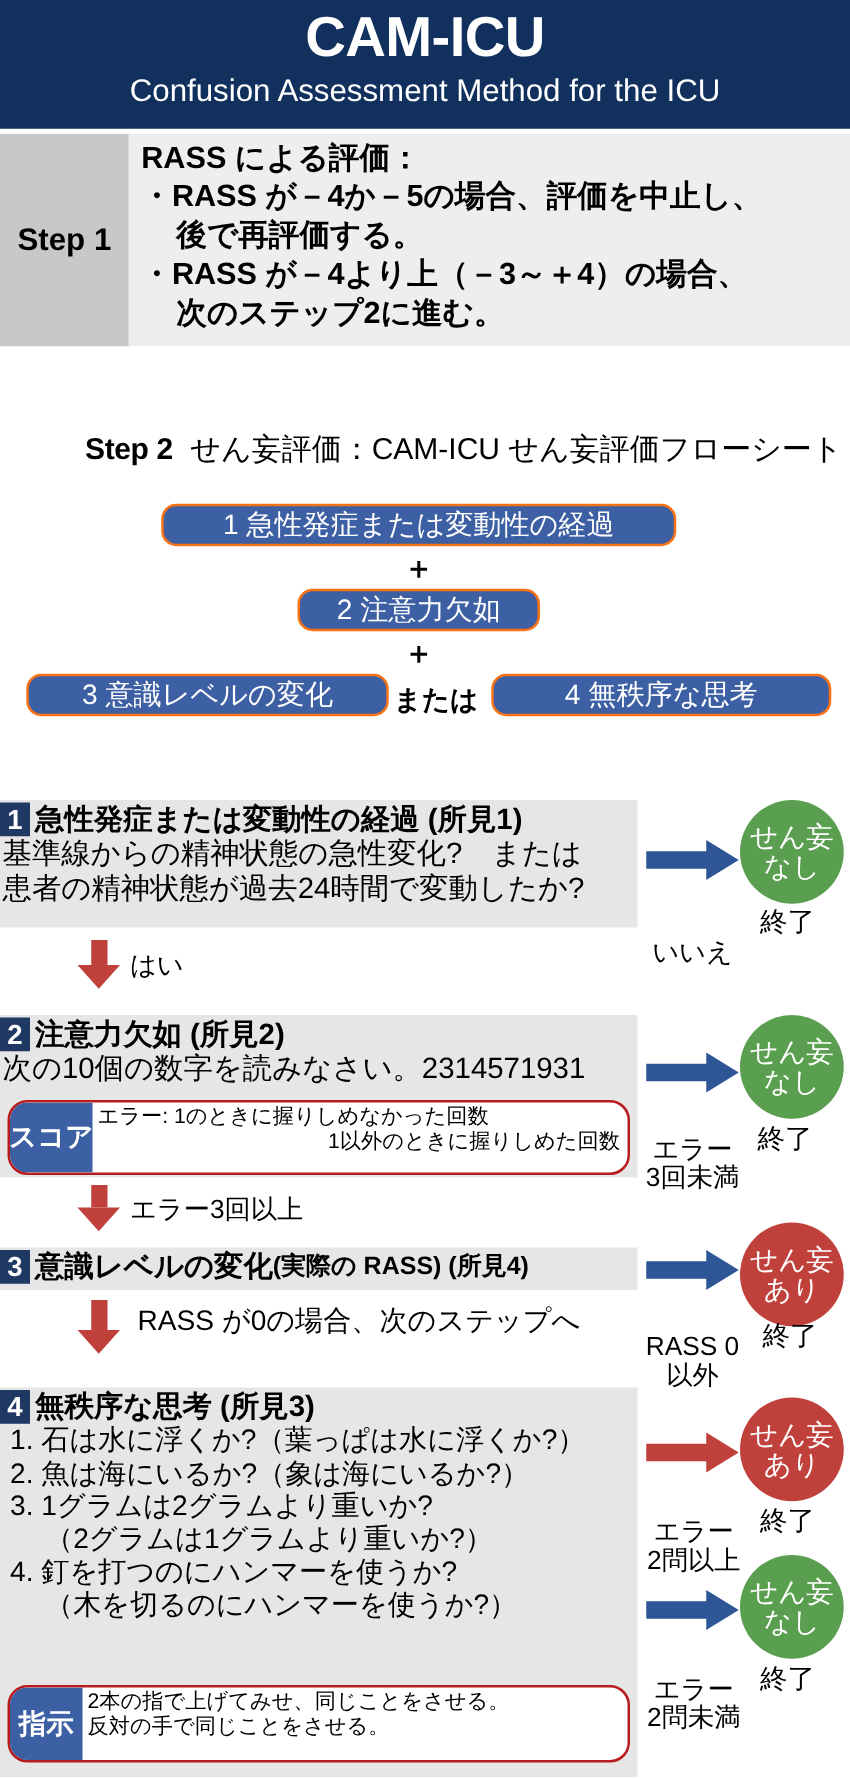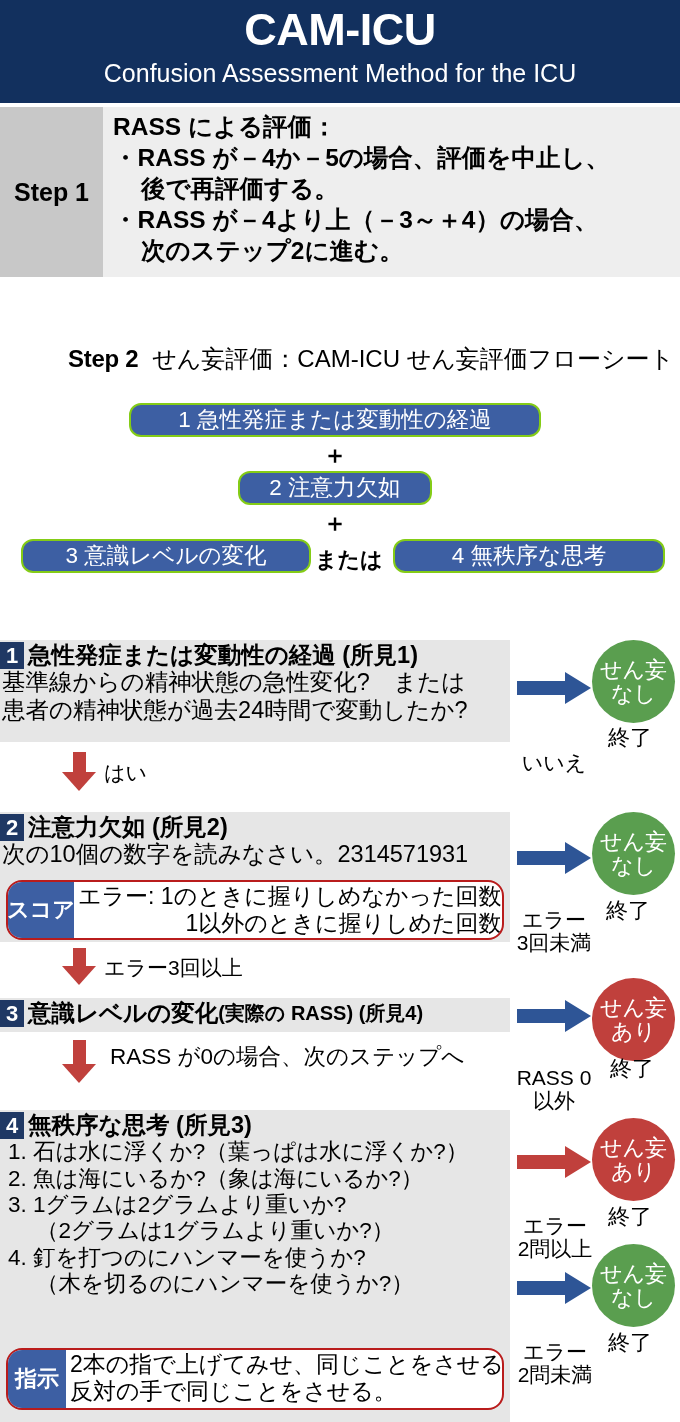--- a/index.html
+++ b/index.html
@@ -83,21 +83,21 @@
     white-space: nowrap;
     margin-left: 46px;
   }
   .step2-head b { font-weight: bold; letter-spacing: -0.3px; }
   .step2-head span.t { margin-left: 14px; }
 
   
   .crit {
     position: absolute;
     background: #3d5fa3;
-    border: 2px solid #84cc16;
+    border: 2px solid #f97316;
     border-radius: 12px;
     color: #ffffff;
     font-size: 22.5px;
     line-height: 1;
     display: flex;
     align-items: center;
     justify-content: center;
     box-sizing: border-box;
     white-space: nowrap;
   }
@@ -188,21 +188,21 @@
     justify-content: center;
     flex: none;
     white-space: nowrap;
   }
   .subbox-body {
     flex: 1;
     padding: 1px 6px 0 4px;
     box-sizing: border-box;
   }
   .subline {
-    font-size: 23px;
+    font-size: 17px;
     line-height: 1.18;
     white-space: nowrap;
   }
   .right-al { text-align: right; }
 
   
   .downarrow {
     position: absolute;
     width: 34px;
   }

